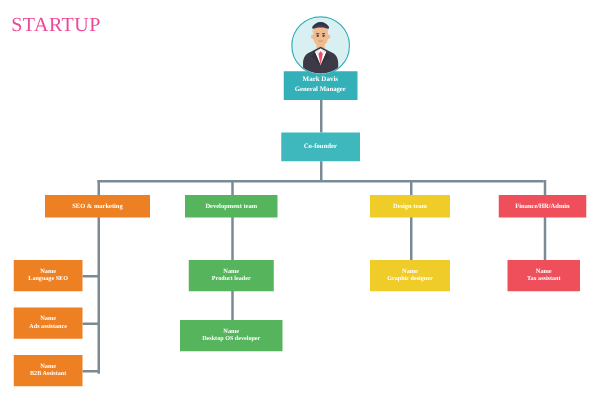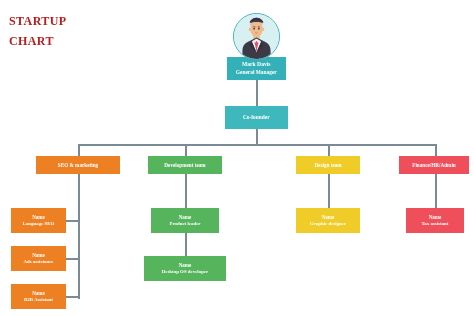--- a/index.html
+++ b/index.html
@@ -7,22 +7,22 @@
   body{
     width:474px;height:316px;overflow:hidden;background:#ffffff;
     font-family:"Liberation Serif","DejaVu Serif",serif;
   }
   #canvas{position:relative;width:474px;height:316px;}
 
   
   #title{
     position:absolute;left:9px;top:11px;width:190px;
     font-family:"Liberation Serif","DejaVu Serif",serif;
-    font-weight:bold;font-size:12px;line-height:20px;
-    letter-spacing:.4px;color:#b91c1c;
+    font-weight:normal;font-size:16px;line-height:20px;
+    letter-spacing:.4px;color:#ec4899;
   }
   #title span{display:block;white-space:nowrap;}
 
   
   .ln{position:absolute;background:#7b8b96;}
   .lnv{width:1.6px;}
   .lnh{height:1.6px;}
 
   
   .box{
@@ -49,21 +49,20 @@
   }
   #avatar svg{display:block;width:100%;height:100%;}
 </style>
 </head>
 <body>
 
 <div id="canvas">
 
   <div id="title">
     <span>STARTUP</span>
-    <span>CHART</span>
   </div>
 
   <div class="ln lnv" style="left:256.2px;top:80px;height:26px;"></div>
 
   <div class="ln lnv" style="left:256.2px;top:129px;height:16px;"></div>
 
   <div class="ln lnh" style="left:78px;top:144.4px;width:357px;"></div>
 
   <div class="ln lnv" style="left:78px;top:144.4px;height:155px;"></div>
   <div class="ln lnv" style="left:185px;top:144.4px;height:125px;"></div>

